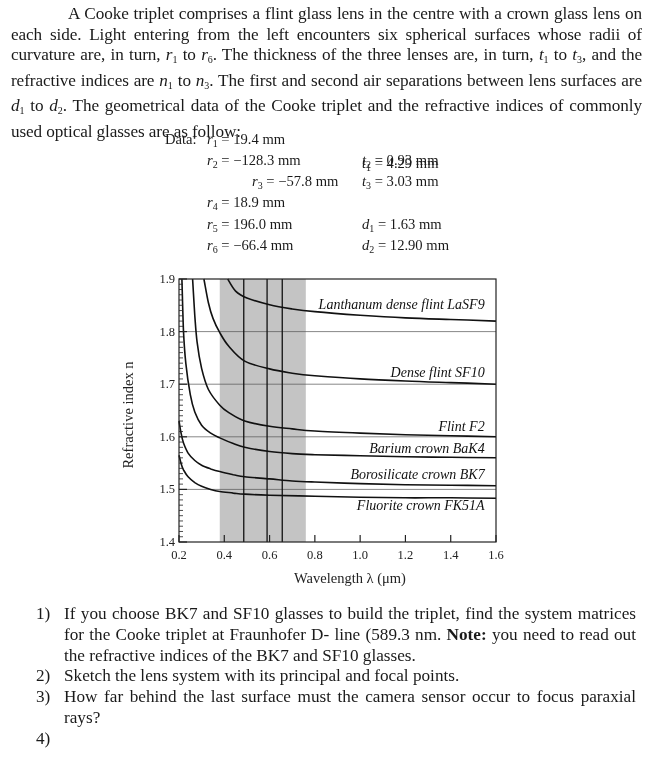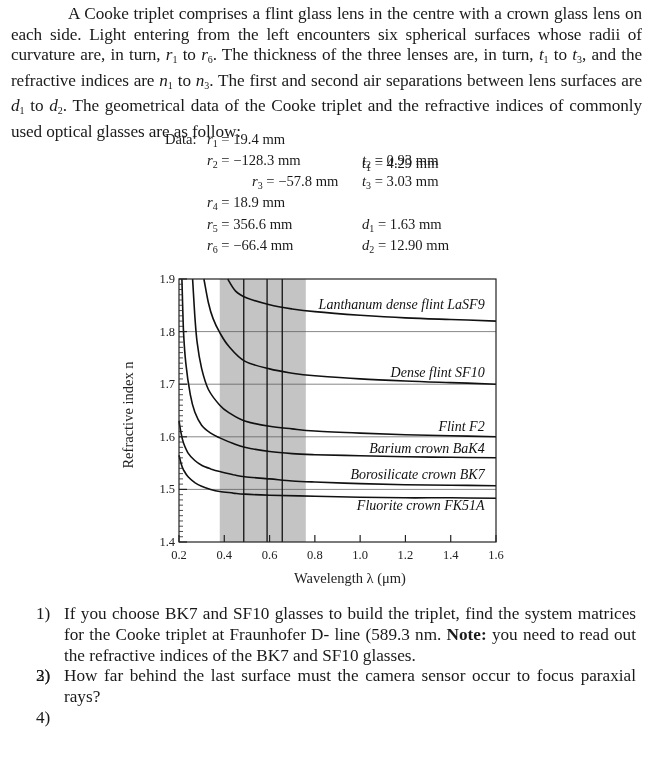--- a/index.html
+++ b/index.html
@@ -41,21 +41,21 @@
   <span class="indent"></span><span>A Cooke triplet comprises a flint glass lens in the centre with a crown glass lens on each side. Light entering from the left encounters six spherical surfaces whose radii of curvature are, in turn, </span><span class="var"><span>r</span><sub>1</sub></span><span> to </span><span class="var"><span>r</span><sub>6</sub></span><span>. The thickness of the three lenses are, in turn, </span><span class="var"><span>t</span><sub>1</sub></span><span> to </span><span class="var"><span>t</span><sub>3</sub></span><span>, and the refractive indices are </span><span class="var"><span>n</span><sub>1</sub></span><span> to </span><span class="var"><span>n</span><sub>3</sub></span><span>. The first and second air separations between lens surfaces are </span><span class="var"><span>d</span><sub>1</sub></span><span> to </span><span class="var"><span>d</span><sub>2</sub></span><span>. The geometrical data of the Cooke triplet and the refractive indices of commonly used optical glasses are as follow:</span>
 </div>
 
 <div class="data-block">
   <span class="data-label" style="left:2px;top:0;">Data:</span>
 
   <div class="drow" style="left:44px;top:0px;"><span class="var"><span>r</span><sub>1</sub></span> <span>= 19.4 mm</span></div>
   <div class="drow" style="left:44px;top:21px;"><span class="var"><span>r</span><sub>2</sub></span> <span>= −128.3 mm</span></div>
   <div class="drow" style="left:44px;top:42px;margin-left:45px;"><span class="var"><span>r</span><sub>3</sub></span> <span>= −57.8 mm</span></div>
   <div class="drow" style="left:44px;top:63px;"><span class="var"><span>r</span><sub>4</sub></span> <span>= 18.9 mm</span></div>
-  <div class="drow" style="left:44px;top:85px;"><span class="var"><span>r</span><sub>5</sub></span> <span>= 356.6 mm</span></div>
+  <div class="drow" style="left:44px;top:85px;"><span class="var"><span>r</span><sub>5</sub></span> <span>= 196.0 mm</span></div>
   <div class="drow" style="left:44px;top:106px;"><span class="var"><span>r</span><sub>6</sub></span> <span>= −66.4 mm</span></div>
 
   <div class="drow" style="left:199px;top:0px;margin-top:24px;"><span class="var"><span>t</span><sub>1</sub></span> <span>= 4.29 mm</span></div>
   <div class="drow" style="left:199px;top:21px;"><span class="var"><span>t</span><sub>2</sub></span> <span>= 0.93 mm</span></div>
   <div class="drow" style="left:199px;top:42px;"><span class="var"><span>t</span><sub>3</sub></span> <span>= 3.03 mm</span></div>
 
   <div class="drow" style="left:199px;top:85px;"><span class="var"><span>d</span><sub>1</sub></span> <span>= 1.63 mm</span></div>
   <div class="drow" style="left:199px;top:106px;"><span class="var"><span>d</span><sub>2</sub></span> <span>= 12.90 mm</span></div>
 </div>
 
@@ -167,16 +167,16 @@
         <text x="384.67857142857144" y="214.14600000000002" text-anchor="end" class="curve-label">Borosilicate crown BK7</text>
         <text x="384.67857142857144" y="245.17999999999995" text-anchor="end" class="curve-label">Fluorite crown FK51A</text>
       </g>
     <text id="x-title" class="axis-title" x="250" y="318" text-anchor="middle">Wavelength λ (μm)</text>
     <text id="y-title" class="axis-title" x="0" y="0" text-anchor="middle" transform="translate(33,150) rotate(-90)">Refractive index n</text>
   </svg>
 </div>
 
 <ol class="questions">
   <li><span class="num">1)</span><span>If you choose BK7 and SF10 glasses to build the triplet, find the system matrices for the Cooke triplet at Fraunhofer D- line (589.3 nm. </span><b>Note:</b><span> you need to read out the refractive indices of the BK7 and SF10 glasses.</span></li>
-  <li><span class="num">2)</span></li>
+  <li><span class="num">2)</span><span>Sketch the lens system with its principal and focal points.</span></li>
   <li><span class="num">3)</span><span>How far behind the last surface must the camera sensor occur to focus paraxial rays?</span></li>
   <li><span class="num">4)</span></li>
 </ol>
 
 </body></html>

